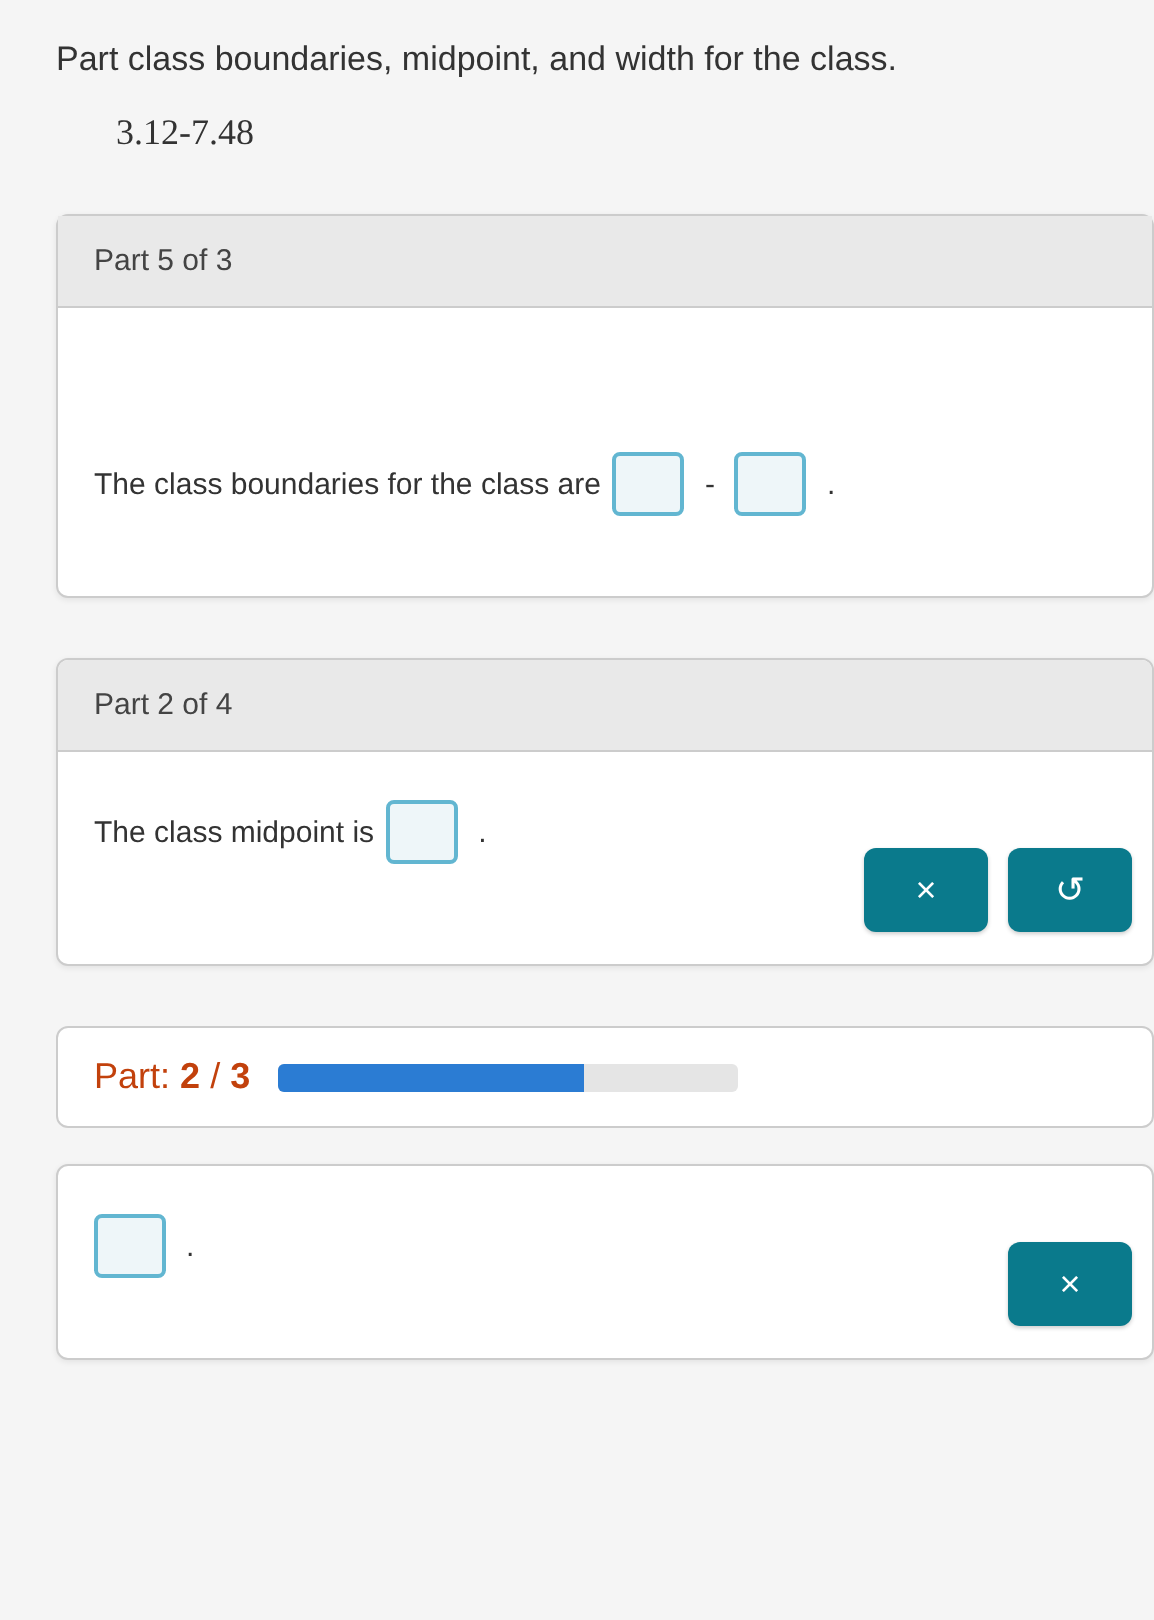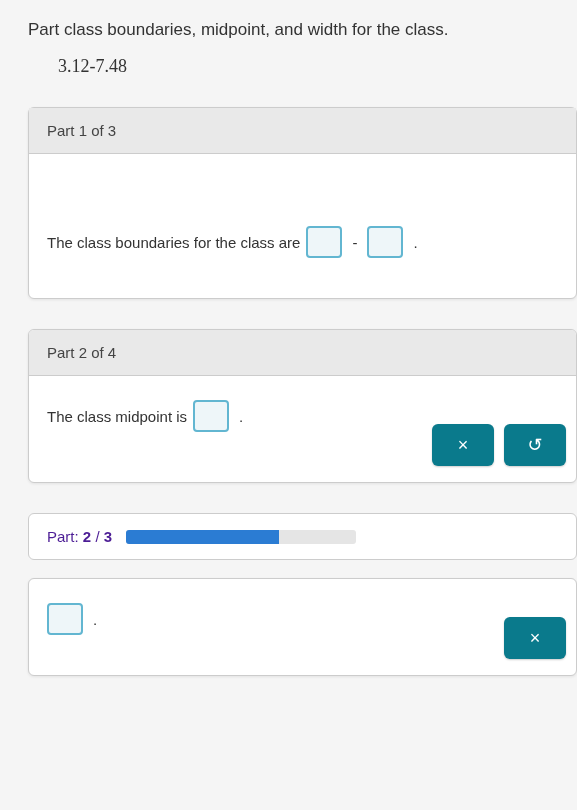--- a/index.html
+++ b/index.html
@@ -87,22 +87,22 @@
       background: #fff;
       border: 1px solid #ccc;
       border-radius: 6px;
       padding: 14px 18px;
       display: flex;
       align-items: center;
       gap: 14px;
       margin-bottom: 18px;
     }
     .progress-label {
-      font-size: 15px;
-      color: #4c1d95;
+      font-size: 18px;
+      color: #c2410c;
     }
     .progress-label b { font-weight: bold; }
     .progress-bar {
       flex: 1;
       max-width: 230px;
       height: 14px;
       background: #e5e5e5;
       border-radius: 3px;
       overflow: hidden;
     }
@@ -117,21 +117,21 @@
     .card.part1 { position: relative; overflow: visible; }
     .card.part1 .card-body { overflow: hidden; }
   </style>
 </head>
 <body>
 
 <div class="question-text">Part class boundaries, midpoint, and width for the class.</div>
 <div class="class-value">3.12-7.48</div>
 
 <div class="card part1">
-  <div class="card-header">Part 1 of 3</div>
+  <div class="card-header">Part 5 of 3</div>
   <div class="card-body">
     <span>The class boundaries for the class are</span>
     <input class="answer" type="text" style="">
     <span class="dash">-</span>
     <input class="answer" type="text" style="">
     <span class="period">.</span>
   </div>
 </div>
 
 <div class="card part2">

